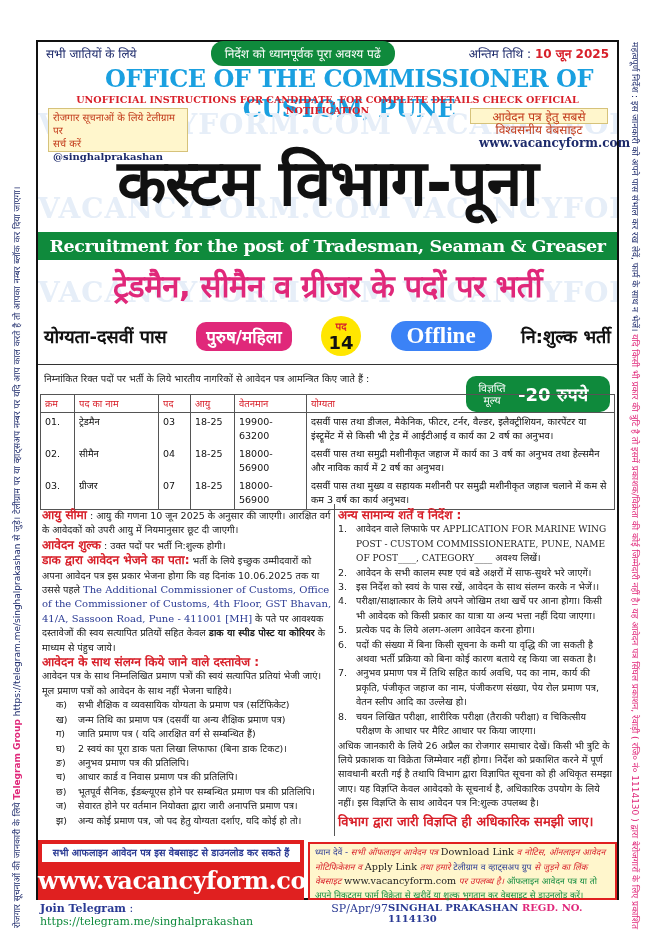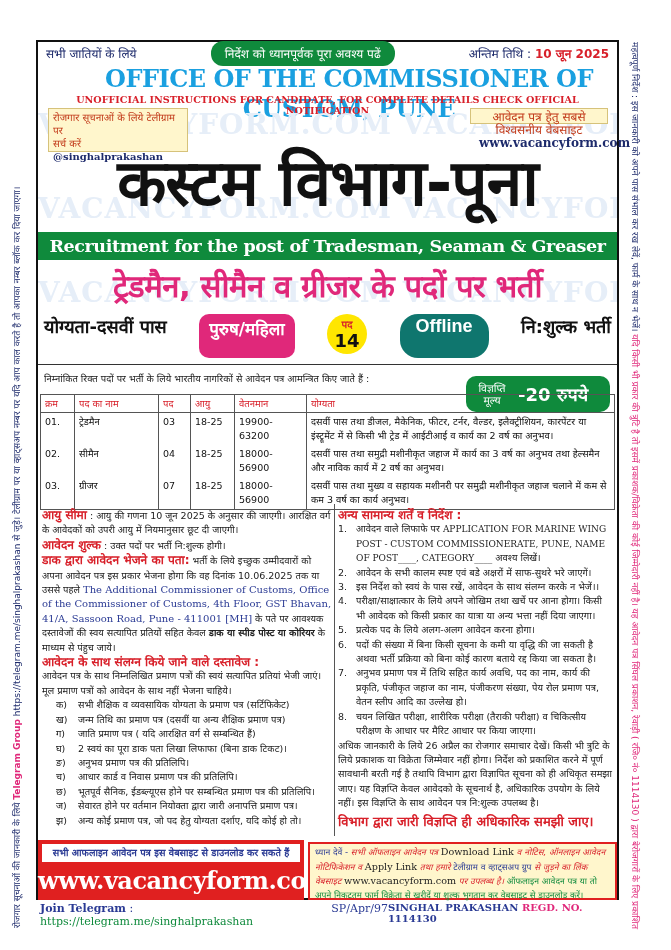--- a/index.html
+++ b/index.html
@@ -32,27 +32,27 @@
   .web-box .url { color: #1d2a6b; font-family: "DejaVu Serif", serif; font-weight: bold; }
 
   .watermark { position: absolute; left: 0; width: 579px; text-align: center; font-family: "DejaVu Serif", serif; font-weight: bold; color: #e6eef8; font-size: 28px; white-space: nowrap; overflow: hidden; letter-spacing: 1px; }
 
   .big-hindi { position: absolute; left: 0; top: 86px; width: 579px; text-align: center; font-size: 64px; font-weight: bold; color: #111; line-height: 110px; letter-spacing: -1px; }
 
   .green-band { position: absolute; left: 0; top: 190px; width: 579px; height: 28px; background: #0f8a3c; color: #fff; text-align: center; font-family: "DejaVu Serif", serif; font-weight: bold; font-size: 17.5px; line-height: 28px; letter-spacing: -0.4px; }
 
   .pink-title { position: absolute; left: 0; top: 220px; width: 579px; text-align: center; color: #e0287a; font-weight: bold; font-size: 31px; line-height: 48px; letter-spacing: -0.5px; }
 
-  .qual-row { position: absolute; left: 0; top: 272px; width: 579px; height: 44px; display: flex; justify-content: space-between; padding: 0 6px; }
+  .qual-row { position: absolute; left: 0; top: 272px; width: 579px; height: 44px; display: flex; align-items: center; justify-content: space-between; padding: 0 6px; }
   .qual-text { font-size: 18px; font-weight: bold; color: #111; }
   .gender-pill { background: #e0287a; color: #fff; border-radius: 10px; padding: 3px 10px; font-size: 17px; font-weight: bold; }
   .post-circle { width: 40px; height: 40px; border-radius: 50%; background: #ffe600; text-align: center; line-height: 13px; padding-top: 4px; }
   .post-circle .lbl { display: block; font-size: 10px; color: #d8202a; font-weight: bold; }
   .post-circle .num { display: block; font-size: 18px; font-weight: bold; color: #111; line-height: 20px; }
-  .mode-pill { background: #0f766e; color: #fff; border-radius: 18px; padding: 2px 16px; font-family: Liberation Sans, sans-serif; font-size: 18px; font-weight: bold; }
+  .mode-pill { background: #3b82f6; color: #fff; border-radius: 18px; padding: 2px 16px; font-family: Liberation Serif, serif; font-size: 23px; font-weight: bold; }
   .free-text { font-size: 18px; font-weight: bold; color: #111; }
 
   .hr1 { position: absolute; left: 0; top: 322px; width: 579px; border-top: 1px solid #333; }
 
   .intro { position: absolute; left: 6px; top: 330px; font-size: 9.5px; color: #222; }
   .price-box { position: absolute; left: 428px; top: 334px; width: 144px; height: 36px; background: #0f8a3c; border-radius: 10px; color: #fff; display: flex; align-items: center; padding: 0 8px; }
   .price-box .lbl { font-size: 10.5px; line-height: 12px; width: 36px; text-align: center; }
   .price-box .val { font-size: 18px; font-weight: bold; margin-left: 8px; }
 
   table.posts { position: absolute; left: 2px; top: 352px; width: 575px; border-collapse: collapse; font-size: 9.5px; }

